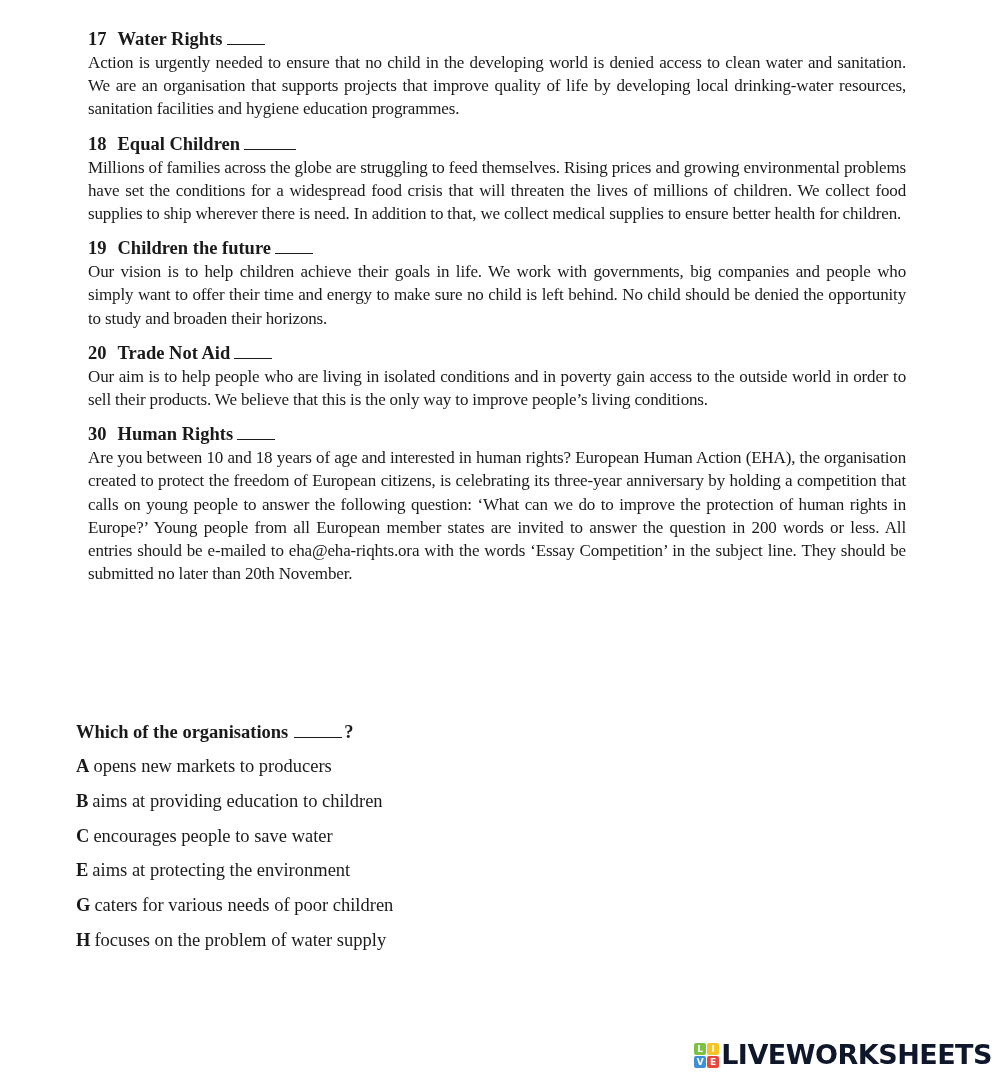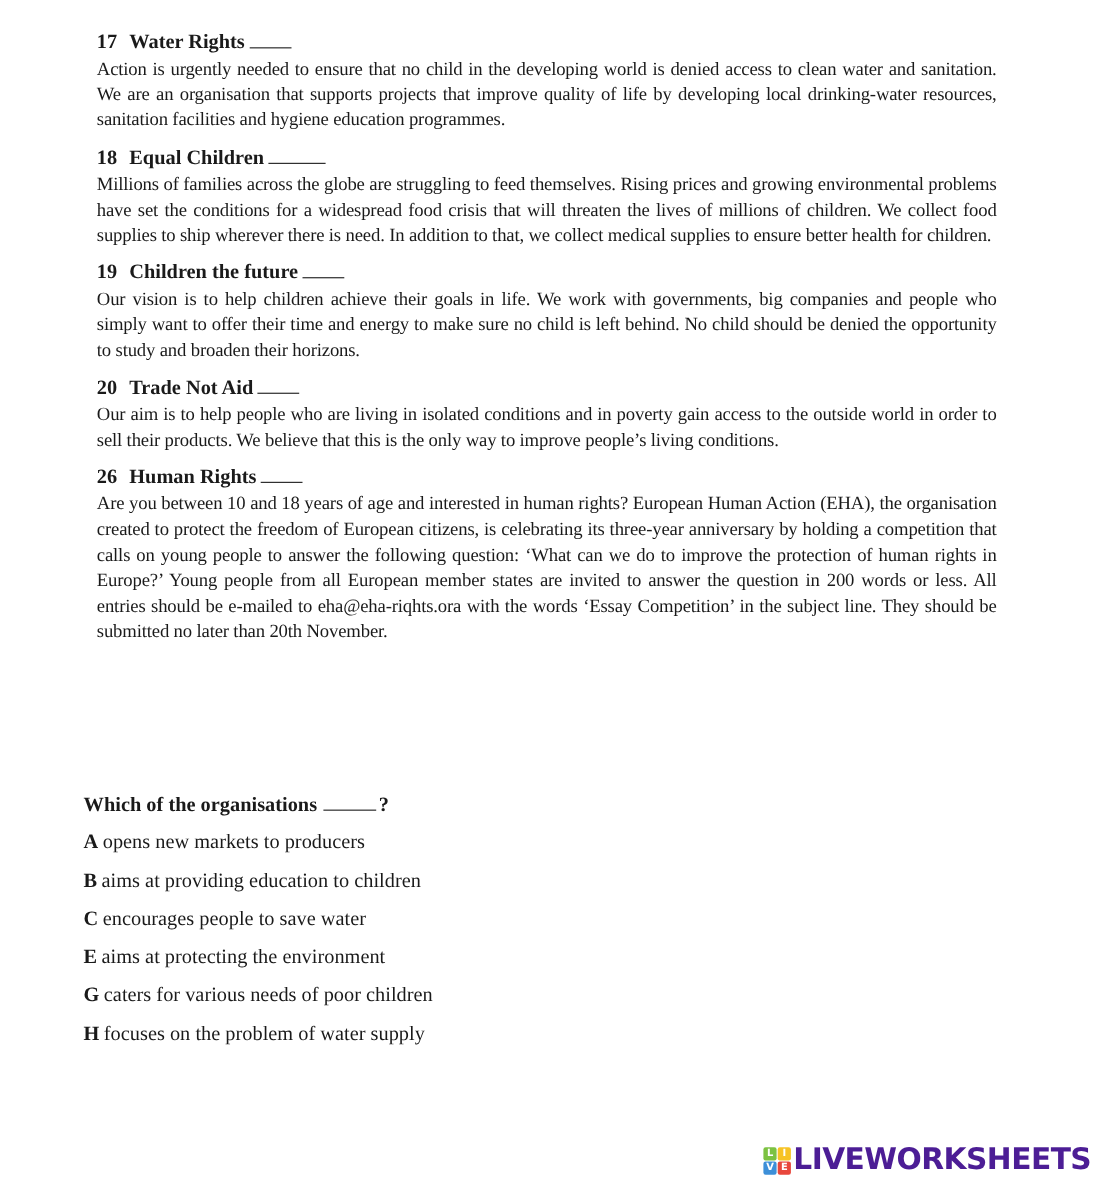--- a/index.html
+++ b/index.html
@@ -142,21 +142,21 @@
 
   <div class="section">
     <div class="section-title">
       <span class="num">20</span><span>Trade Not Aid</span><span class="blank"></span>
     </div>
     <div class="section-body">Our aim is to help people who are living in isolated conditions and in poverty gain access to the outside world in order to sell their products. We believe that this is the only way to improve people’s living conditions.</div>
   </div>
 
   <div class="section">
     <div class="section-title">
-      <span class="num">26</span><span>Human Rights</span><span class="blank"></span>
+      <span class="num">30</span><span>Human Rights</span><span class="blank"></span>
     </div>
     <div class="section-body">Are you between 10 and 18 years of age and interested in human rights? European Human Action (EHA), the organisation created to protect the freedom of European citizens, is celebrating its three-year anniversary by holding a competition that calls on young people to answer the following question: ‘What can we do to improve the protection of human rights in Europe?’ Young people from all European member states are invited to answer the question in 200 words or less. All entries should be e-mailed to eha@eha-riqhts.ora with the words ‘Essay Competition’ in the subject line. They should be submitted no later than 20th November.</div>
   </div>
 
 </div>
 
 <div class="question-block">
   <div class="question-title">
     <span>Which of the organisations</span><span class="blank"></span><span>?</span>
   </div>
@@ -181,14 +181,14 @@
   </div>
 </div>
 
 <div class="logo">
   <div class="logo-tiles">
     <span class="tile" style="background: rgb(124, 194, 66);">L</span>
     <span class="tile" style="background: rgb(247, 195, 37);">I</span>
     <span class="tile" style="background: rgb(61, 143, 216);">V</span>
     <span class="tile" style="background: rgb(232, 71, 60);">E</span>
   </div>
-  <span class="logo-text" style="color: #4c1d95;">LIVEWORKSHEETS</span>
+  <span class="logo-text" style="color: #0f172a;">LIVEWORKSHEETS</span>
 </div>
 
 </body></html>

